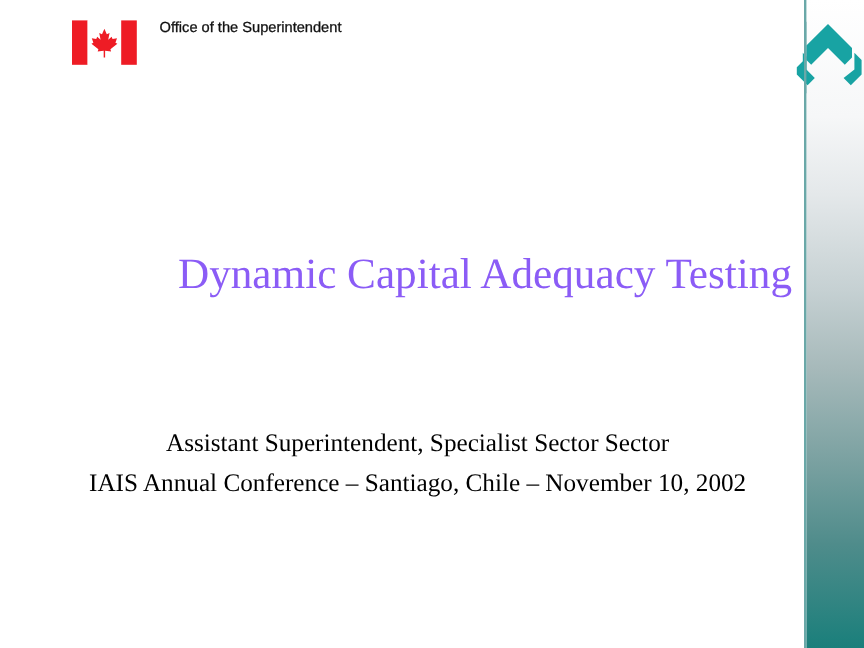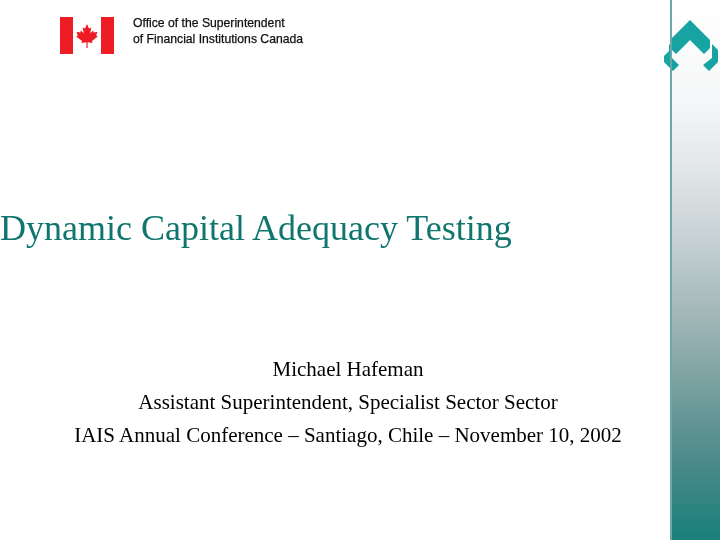--- a/index.html
+++ b/index.html
@@ -83,25 +83,25 @@
       width: 60px;
       height: 60px;
     }
 
     
     .title {
       position: absolute;
       left: 0;
       width: 660px;
       top: 203px;
-      text-align: left;
+      text-align: right;
       font-family: "Liberation Serif", serif;
       font-size: 36px;
       line-height: 50px;
-      color: #0f766e;
+      color: #8b5cf6;
       white-space: nowrap;
     }
 
     
     .subtitle {
       position: absolute;
       left: 0;
       width: 696px;
       top: 353px;
       text-align: center;
@@ -122,39 +122,37 @@
     <div class="center">
       <svg width="24" height="26" viewBox="0 0 24 26">
         <path fill="#ee1c25" d="M12 1 L14 5.5 L16.3 4.6 L15.2 10.2 L18 7.6 L18.8 9.4 L22.5 8.8 L21.2 12.6 L22.8 13.4 L17 18 L17.6 20 L12.6 19.2 L12.6 25 L11.4 25 L11.4 19.2 L6.4 20 L7 18 L1.2 13.4 L2.8 12.6 L1.5 8.8 L5.2 9.4 L6 7.6 L8.8 10.2 L7.7 4.6 L10 5.5 Z"></path>
       </svg>
     </div>
     <div class="band-right"></div>
   </div>
 
   <div class="org org-en">
     <div>Office of the Superintendent</div>
-    <div>of Financial Institutions Canada</div>
   </div>
 
 
   <div class="side-panel"></div>
   <div class="side-line"></div>
 
   <svg class="logo" viewBox="0 0 60 60">
 
     <path fill="#18a3a3" d="M30 2 L50 22 L50 30 L44 36 L30 22 L16 36 L12 32 L12 20 Z"></path>
 
     <path fill="#18a3a3" d="M9 26 L9 33 L4 38 L4 44 L13 53 L19 47 L12 40 L12 29 Z"></path>
 
     <path fill="#18a3a3" d="M52 26 L58 32 L58 44 L49 53 L43 47 L52 40 Z"></path>
 
     <rect x="10" y="0" width="2" height="60" fill="#6aa8a8"></rect>
   </svg>
 
   <div class="title">Dynamic Capital Adequacy Testing</div>
 
   <div class="subtitle">
-    <div>Michael Hafeman</div>
     <div>Assistant Superintendent, Specialist Sector Sector</div>
     <div>IAIS Annual Conference – Santiago, Chile – November 10, 2002</div>
   </div>
 
 </div>
 
 </body></html>

